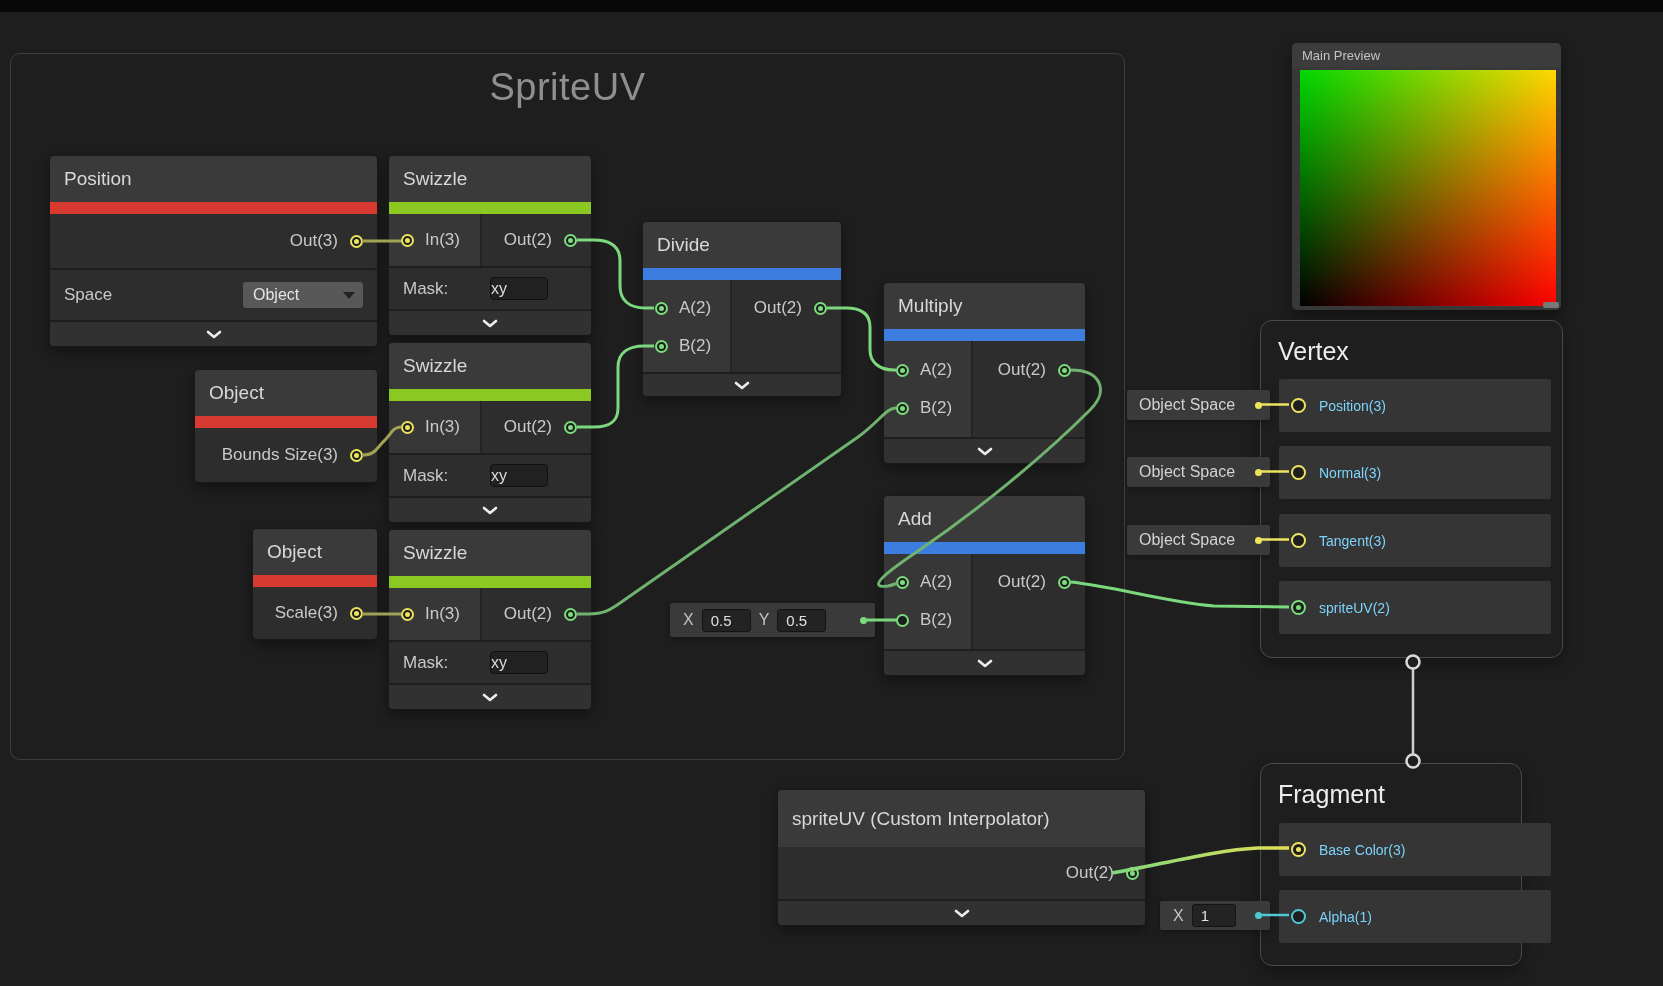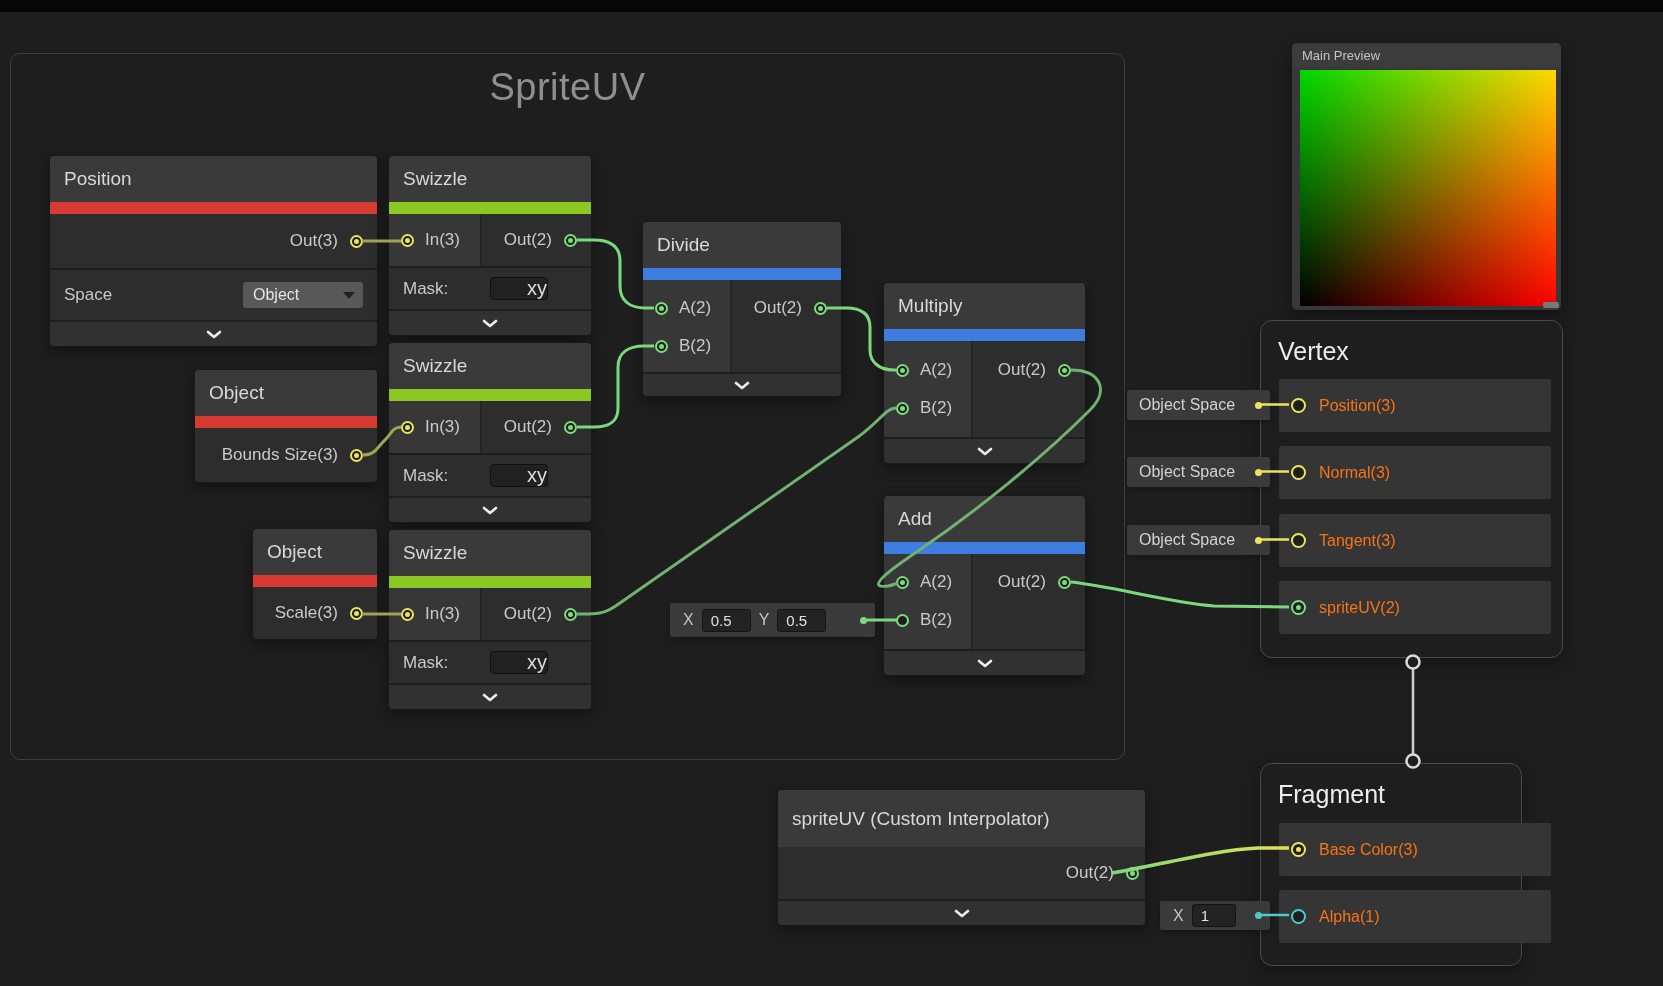--- a/index.html
+++ b/index.html
@@ -41,21 +41,21 @@
   .p-green  { --c:#7BDD7B; }
   .p-cyan   { --c:#4EC9D4; }
 
   
   .ports-row { display:flex; height:52px; }
   .in-cell { display:flex; align-items:center; gap:11px; background:#373737;
              border-right:2px solid #242424; padding-left:12px; flex:none; }
   .out-cell { display:flex; align-items:center; justify-content:flex-end; gap:12px;
               flex:1; padding-right:14px; }
   .textbox { background:#212121; border:1px solid #101010; border-radius:4px;
-             color:#DCDCDC; font-size:20px; text-align:right; }
+             color:#DCDCDC; font-size:16px; text-align:left; }
 
   
   .mathbody { display:flex;gap:16px; }
   .in-col { width:89px; background:#373737; border-right:2px solid #242424;
             display:flex; flex-direction:column; flex:none; }
   .in-row { height:38px; display:flex; align-items:center; gap:11px; padding-left:12px; }
   .out-col { flex:1; display:flex; flex-direction:column; }
   .out-col .in-row { justify-content:flex-end; padding:0 14px 0 0; gap:12px; }
 
   
@@ -71,21 +71,21 @@
   .textfield { background:#232323; border:1px solid #141414; border-radius:3px;
                color:#E0E0E0; font-size:15px; padding:2px 0 2px 8px; }
   .wdot { margin-left:auto; width:7px; height:7px; border-radius:50%; flex:none; }
 
   
   .ctx-block { position:absolute; border:1px solid #4A4A4A; border-radius:12px; background:#1E1E1E;
                box-shadow:0 6px 16px rgba(0,0,0,0.35); }
   .ctx-title { padding:16px 0 0 17px; font-size:25px; color:#EDEDED; }
   .block-row { position:absolute; left:18px; width:272px; height:53px; background:#353535;
                border-radius:2px; display:flex; align-items:center; gap:13px; padding:0 12px; }
-  .block-row .plabel { font-size:16px; color:#f97316; }
+  .block-row .plabel { font-size:14px; color:#7dd3fc; }
 
   .space-pill { position:absolute; width:143px; height:30px; background:#3A3A3A; border-radius:2px;
                 display:flex; align-items:center; padding:0 8px 0 12px; font-size:16px; color:#D2D2D2;
                 box-shadow:0 2px 5px rgba(0,0,0,0.3); }
 
   
   .preview-panel { position:absolute; left:1292px; top:43px; width:269px; height:267px;
                    background:#383838; border-radius:5px; box-shadow:0 6px 16px rgba(0,0,0,0.4); }
   .preview-title { height:24px; background:#3C3C3C; border-radius:5px 5px 0 0; display:flex;
                    align-items:center; padding-left:10px; font-size:13px; color:#C3C3C3; }

